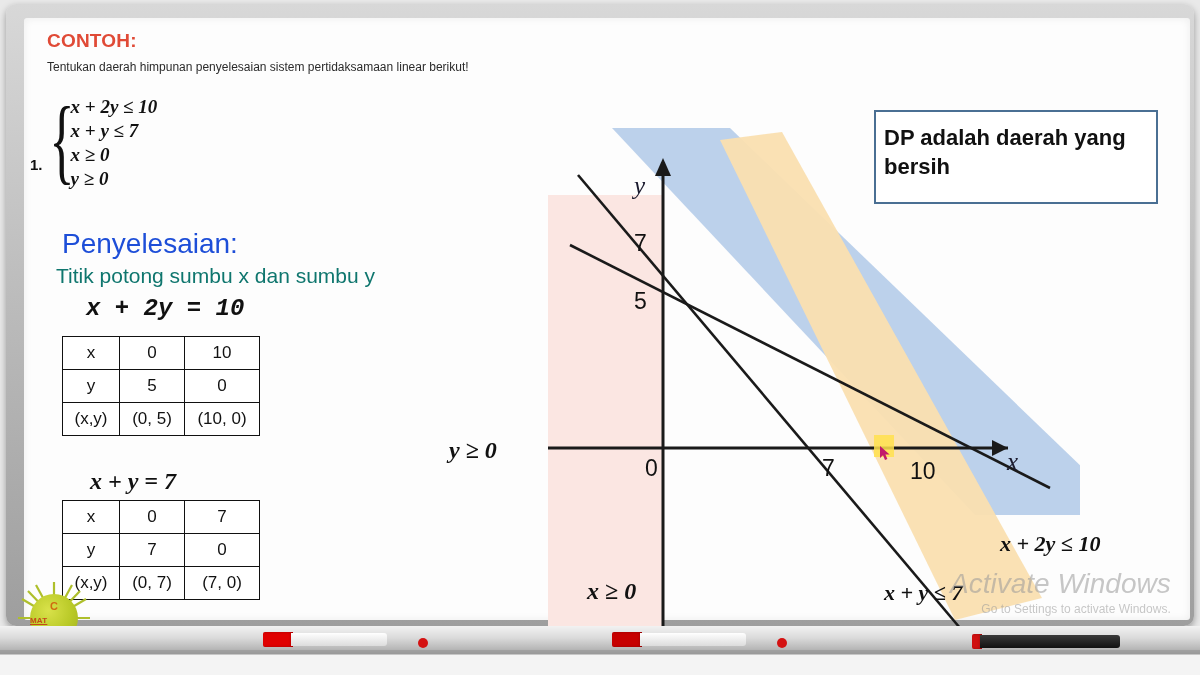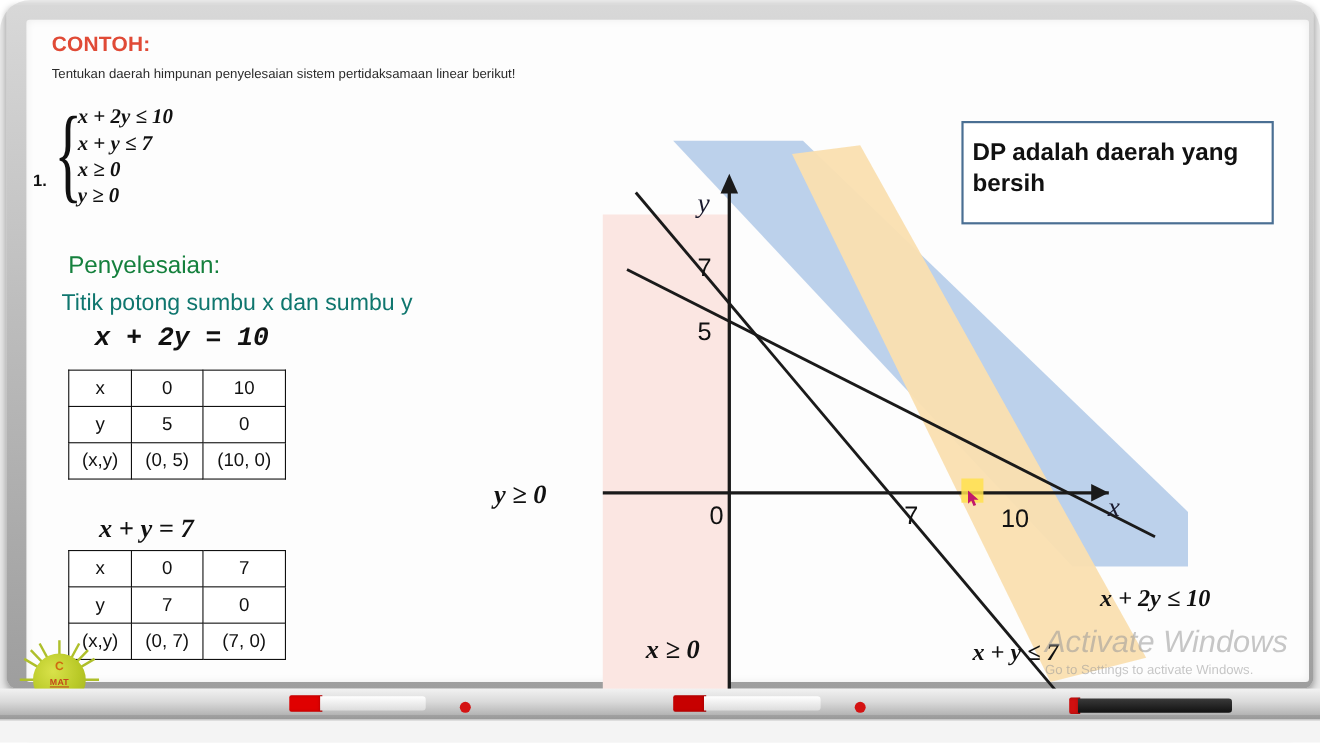--- a/index.html
+++ b/index.html
@@ -1,18 +1,18 @@
 <!DOCTYPE html>
 <html><head>
 <meta charset="utf-8">
 <style>
   html,body{margin:0;padding:0;background:#fff;}
   body{width:1200px;height:675px;overflow:hidden;font-family:"Liberation Sans",sans-serif;}
 
-  #stage{position:relative;width:1200px;height:675px;background:#e9e9e9;border-radius:28px;}
+  #stage{position:relative;width:1200px;height:675px;background:#e9e9e9;}
 
   
   .board-frame{
     position:absolute;left:6px;top:4px;width:1188px;height:622px;
     background:linear-gradient(180deg,#d8d8d8 0%,#bdbdbd 45%,#9e9e9e 100%);
     border-radius:10px;
     box-shadow:0 3px 7px rgba(0,0,0,.35);
   }
   .board-surface{
     position:absolute;left:18px;top:14px;width:1166px;height:602px;
@@ -39,34 +39,34 @@
   .logo-burst{position:absolute;left:16px;top:580px;width:76px;height:76px;}
   .logo-burst .rays{position:absolute;inset:0;}
   .logo-burst .core{
     position:absolute;left:14px;top:14px;width:48px;height:48px;border-radius:50%;
     background:radial-gradient(circle at 38% 34%, #d9e24a 0%, #b9c927 55%, #9fae1f 100%);
   }
   .logo-burst .ltxt{
     position:absolute;left:0;top:6px;width:48px;text-align:center;color:#cf6a10;font-weight:bold;font-size:11px;
   }
   .logo-burst .ltxt2{
-    position:absolute;left:0;top:22px;width:48px;text-align:center;color:#c4491a;font-weight:bold;font-size:8px;letter-spacing:.2px;text-decoration:underline;
+    position:absolute;left:0;top:22px;width:48px;text-align:left;color:#c4491a;font-weight:bold;font-size:8px;letter-spacing:.2px;text-decoration:underline;
   }
 
   
   .contoh{position:absolute;left:47px;top:30px;color:#e04a36;font-weight:bold;font-size:19px;letter-spacing:.2px;}
   .lead{position:absolute;left:47px;top:60px;font-size:12px;color:#2b2b2b;white-space:nowrap;}
 
   .sys-wrap{position:absolute;left:30px;top:96px;display:flex;align-items:center;}
   .sys-num{font-size:15px;color:#111;font-weight:bold;margin-right:2px;align-self:center;padding-top:42px;}
   .brace{font-size:96px;line-height:0;color:#111;font-family:"Liberation Serif",serif;transform:scaleX(.55);margin-right:-14px;margin-left:-6px;padding-bottom:6px;}
   .sys-lines{display:flex;flex-direction:column;gap:2px;font-family:"Liberation Serif",serif;font-weight:bold;font-style:italic;font-size:19px;color:#111;}
   .sys-lines span{white-space:nowrap;}
 
-  .penyelesaian{position:absolute;left:62px;top:228px;color:#15803d;font-size:22px;}
+  .penyelesaian{position:absolute;left:62px;top:228px;color:#1d4ed8;font-size:28px;}
   .titik{position:absolute;left:56px;top:264px;font-size:21px;color:#0f766e;white-space:nowrap;}
 
   .eq-title{position:absolute;font-family:"Liberation Serif",serif;font-weight:bold;font-style:italic;font-size:24px;color:#111;}
   .eq1{left:86px;top:295px;font-family:Liberation Mono, monospace;}
   .eq2{left:90px;top:468px;}
 
   table.vt{position:absolute;border-collapse:collapse;background:#fff;}
   table.vt td{border:1.6px solid #111;height:30px;text-align:center;font-size:17px;color:#111;font-family:"Liberation Sans",sans-serif;}
   table.vt td.c0{width:54px;}
   table.vt td.c1{width:62px;}
@@ -98,21 +98,21 @@
 
   .cond{position:absolute;font-family:"Liberation Serif",serif;font-weight:bold;font-style:italic;font-size:24px;color:#111;}
   .cond-y{left:449px;top:437px;}
   .cond-x{left:587px;top:578px;}
   .ineq1{left:1000px;top:531px;font-size:22px;}
   .ineq2{left:884px;top:580px;font-size:22px;}
 
   
   .watermark{position:absolute;left:950px;top:568px;color:#9a9a9a;opacity:.55;font-family:"Liberation Sans",sans-serif;}
   .watermark .w1{font-size:28px;font-style:italic;}
-  .watermark .w2{font-size:12px;margin-top:2px;}
+  .watermark .w2{font-size:12px;margin-top:2px;text-align:right;}
 
   
   .cursor-hl{position:absolute;left:874px;top:435px;width:20px;height:22px;background:#ffe14d;opacity:.85;}
   .cursor-mark{position:absolute;left:879px;top:446px;width:13px;height:15px;}
 </style>
 </head>
 <body>
 
 <div id="stage">
 

